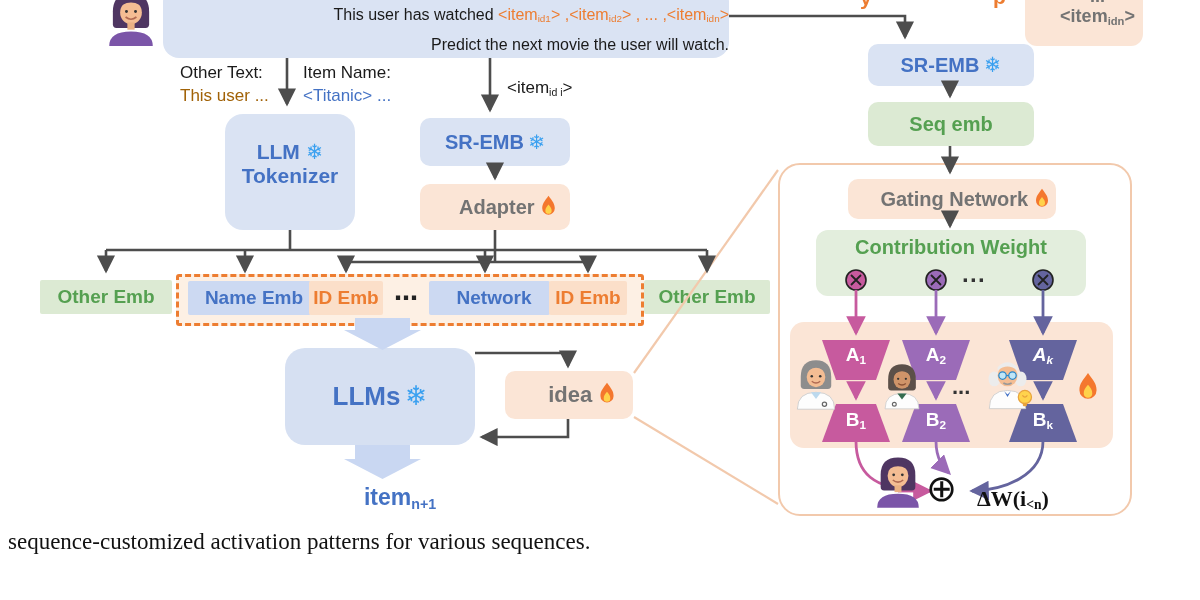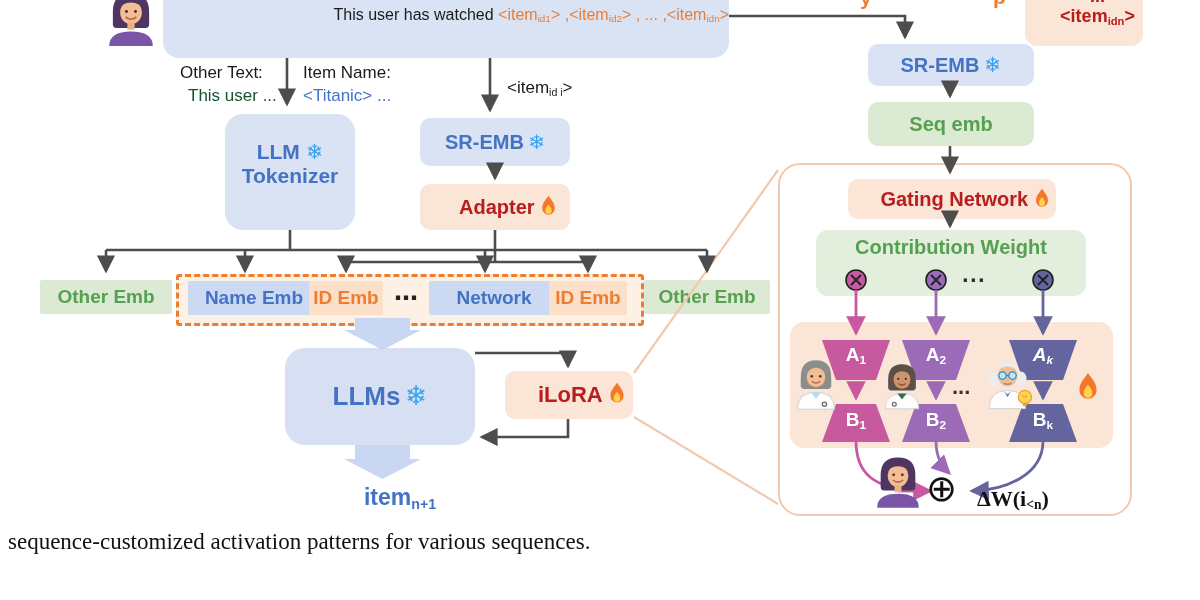--- a/index.html
+++ b/index.html
@@ -6,21 +6,21 @@
   #stage{position:relative;width:1200px;height:600px;overflow:hidden;background:#fff;
          font-family:"Liberation Sans","DejaVu Sans",sans-serif;}
   .abs{position:absolute;}
   .z0{z-index:0}.z1{z-index:1}.z10{z-index:10}
   svg.overlay{position:absolute;left:0;top:0;z-index:5;pointer-events:none;}
   .bx{border-radius:10px;box-sizing:border-box;text-align:center;}
   .bx-blue{background:#dae3f3;}
   .bx-orange{background:#fbe5d6;}
   .bx-green{background:#e2efda;}
   .t-blue{color:#4472c4;font-weight:bold;}
-  .t-orange{color:#b91c1c;font-weight:bold;margin-left:27px;}
+  .t-orange{color:#737373;font-weight:bold;margin-left:27px;}
   .t-green{color:#55a051;font-weight:bold;}
   .snow{color:#3aa0f0;font-weight:normal;}
   .seg{line-height:34px;font-size:19px;font-weight:bold;text-align:center;border-radius:2px;}
   .seg-green{background:#dcead3;color:#55a051;}
   .seg-blue{background:#ccd9f2;color:#4472c4;padding-left:9px;}
   .seg-orange{background:#fbdfc9;color:#ed7d31;}
   .dashedbox{border:3px dashed #ed7d31;background:#fdf0e4;border-radius:3px;}
   .panel{border:2.5px solid #f2c9ac;border-radius:22px;background:#fff;}
   .expertsbox{background:#fbe5d6;border-radius:14px;}
   .traplabel{color:#fff;font-weight:bold;font-size:19px;text-align:center;}
@@ -33,24 +33,25 @@
 </style>
 </head>
 <body>
 
 <div id="stage">
 
   <div class="abs panel z0" style="left:778px;top:163px;width:350px;height:349px;"></div>
 
   <div class="abs bx bx-blue z1" style="left:163px;top:-14px;width:566px;height:72px;border-radius:16px;text-align:left;padding:16px 0 0 16px;">
     <div class="promptline"><span>This user has watched </span><span class="orange-token"><span>&lt;item</span><sub class="sub">id1</sub><span>&gt; ,</span><span>&lt;item</span><sub class="sub">id2</sub><span>&gt; , ... ,</span><span>&lt;item</span><sub class="sub">idn</sub><span>&gt;</span></span></div>
+    <div class="promptline">Predict the next movie the user will watch.</div>
   </div>
 
   <div class="abs annot z1" style="left:180px;top:63px;">Other Text:</div>
-  <div class="abs annot z1" style="left:188px;top:86px;color:#14532d;">This user ...</div>
+  <div class="abs annot z1" style="left:180px;top:86px;color:#a16207;">This user ...</div>
   <div class="abs annot z1" style="left:303px;top:63px;">Item Name:</div>
   <div class="abs annot z1" style="left:303px;top:86px;color:#4472c4;">&lt;Titanic&gt; ...</div>
   <div class="abs annot z1 orange-token" style="left:507px;top:78px;"><span>&lt;item</span><sub class="sub">id i</sub><span>&gt;</span></div>
 
   <div class="abs bx bx-blue z1" style="left:225px;top:114px;width:130px;height:116px;border-radius:18px;padding-top:26px;">
     <div class="t-blue" style="font-size:21px;"><span>LLM</span> <span class="snow">❄</span></div>
     <div class="t-blue" style="font-size:21px;">Tokenizer</div>
   </div>
 
   <div class="abs bx bx-blue z1" style="left:420px;top:118px;width:150px;height:48px;line-height:48px;">
@@ -74,21 +75,21 @@
   <div class="abs seg seg-blue z1" style="left:429px;top:281px;width:112px;">Network</div>
   <div class="abs seg seg-orange z1" style="left:549px;top:281px;width:78px;">ID Emb</div>
   <div class="abs seg seg-green z1" style="left:644px;top:280px;width:126px;">Other Emb</div>
 
   <div class="abs bx z1" style="left:285px;top:348px;width:190px;height:97px;background:#d6e0f2;border-radius:20px;line-height:97px;">
     <span class="t-blue" style="font-size:26px;">LLMs</span>
     <span class="snow" style="font-size:27px;">❄</span>
   </div>
 
   <div class="abs bx bx-orange z1" style="left:505px;top:371px;width:128px;height:48px;line-height:48px;">
-    <span class="t-orange" style="font-size:22px;">iLoRA</span>
+    <span class="t-orange" style="font-size:22px;">idea</span>
     <span class="flame"><svg width="20" height="23" viewBox="0 0 24 28">
           <path d="M12 1 C17 8 20 11 20 17 a8 8 0 0 1 -16 0 C4 11 7 8 12 1 Z" fill="#f4772e"></path>
           <path d="M12 12 C14.6 15.4 16 16.6 16 20 a4 4 0 0 1 -8 0 C8 16.6 9.4 15.4 12 12 Z" fill="#ffd24a"></path>
         </svg></span>
   </div>
 
   <div class="abs t-blue z1" style="left:340px;top:484px;width:120px;font-size:23px;text-align:center;"><span>item</span><sub class="sub">n+1</sub></div>
 
   <div class="abs bx bx-blue z1" style="left:868px;top:44px;width:166px;height:42px;line-height:42px;">
     <span class="t-blue" style="font-size:20px;">SR-EMB</span>

